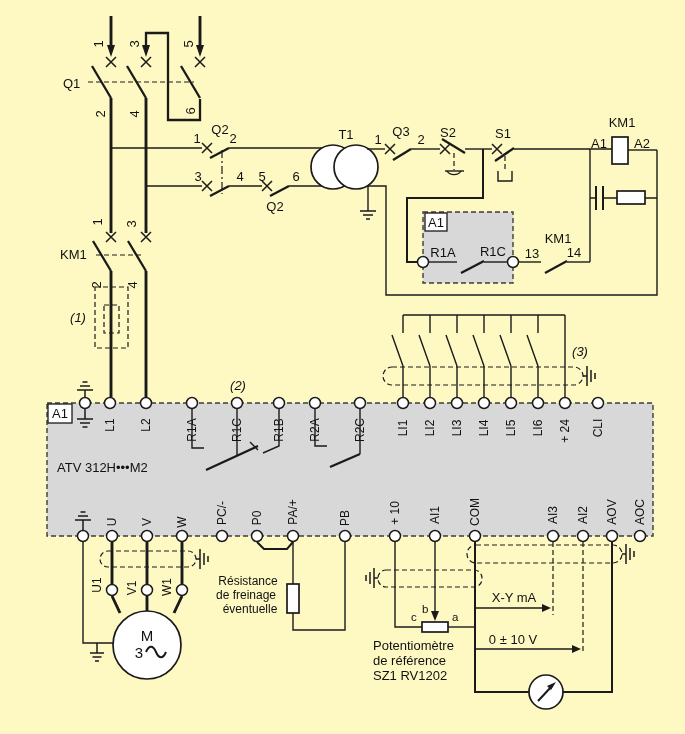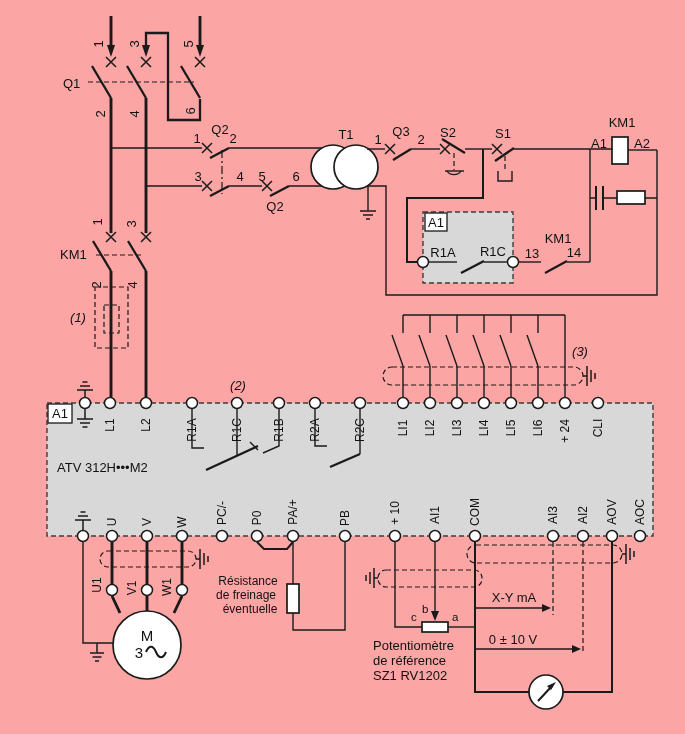--- a/index.html
+++ b/index.html
@@ -1,16 +1,16 @@
 <!DOCTYPE html>
 <html><head>
 <meta charset="utf-8">
 <style>
   html,body{margin:0;padding:0;background:#fff;}
-  .page{width:685px;height:734px;background:#fca5a5;position:relative;overflow:hidden;}
+  .page{width:685px;height:734px;background:#fef9c3;position:relative;overflow:hidden;}
   svg{display:block;}
   text{font-family:"Liberation Sans","DejaVu Sans",sans-serif;fill:#111;}
   .t13{font-size:13px;}
   .t12{font-size:12px;}
   .t11{font-size:11.5px;}
   .t15{font-size:15px;}
   .it{font-style:italic;}
   .mid{text-anchor:middle;}
   .w{fill:none;stroke:#1a1a1a;stroke-width:1.4;}
   .w2{fill:none;stroke:#1a1a1a;stroke-width:2;}

